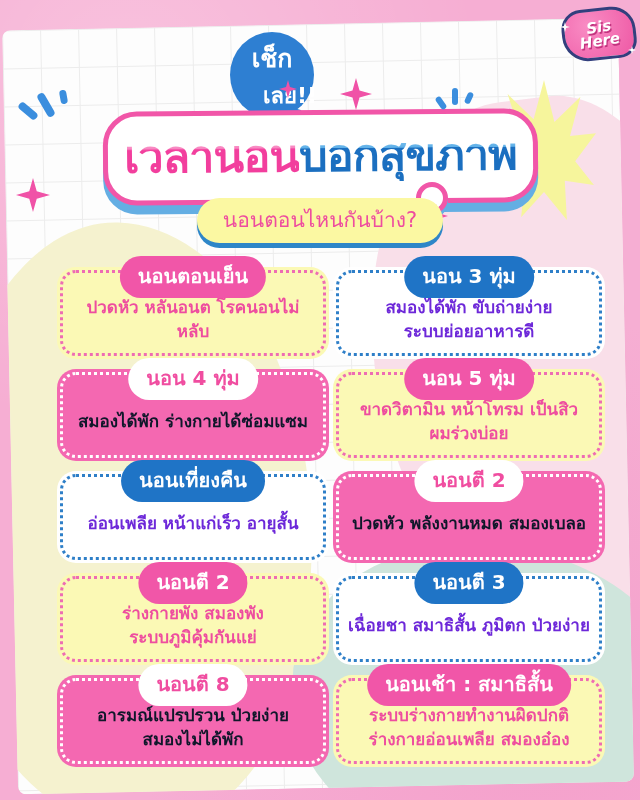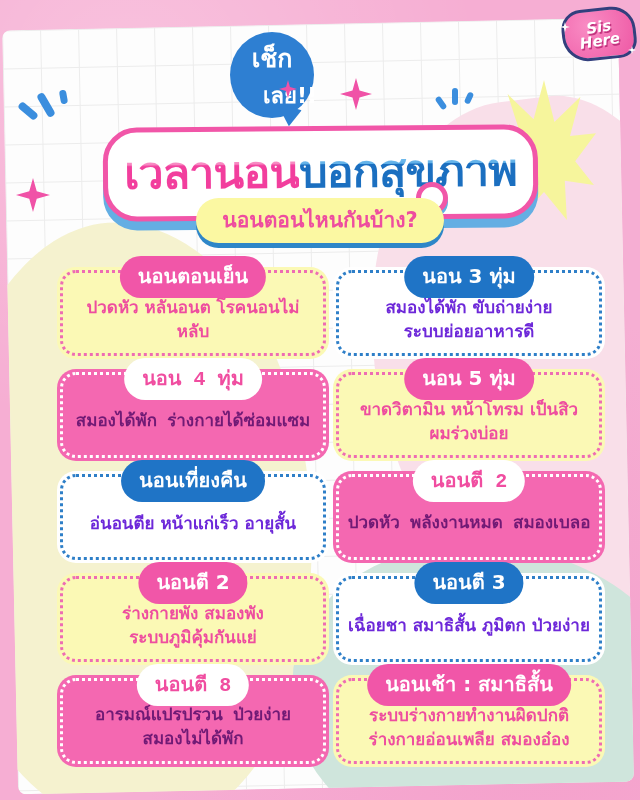--- a/index.html
+++ b/index.html
@@ -52,21 +52,21 @@
     display:flex; flex-direction:column; align-items:center; justify-content:center;
     color:#fff; font-weight:800;
   }
   .badge::after { content:""; position:absolute; bottom:-8px; right:12px;
     width:24px; height:24px; background:#2e7fd2;
     clip-path:polygon(0 0,100% 40%,40% 100%); transform:rotate(-6deg); }
   .badge-l1 { font-size:25px; }
   .badge-l2 { font-size:22px;margin-left:36px; }
 
   
-  .title-wrap { position:absolute; left:34px; top:110px; width:572px; z-index:10; text-align:center;margin-top:16px; }
+  .title-wrap { position:absolute; left:34px; top:110px; width:572px; z-index:10; text-align:center; }
   .title-bubble {
     display:inline-block; background:#fff; border:5px solid #f156a8; border-radius:34px;
     padding:4px 16px 8px; box-shadow:0 9px 0 #64aee3; transform:rotate(-.5deg);
   }
   .title-text { font-size:45px; font-weight:800; letter-spacing:-1px; white-space:nowrap; }
   .t-pink { background:linear-gradient(180deg,#fbc3de 0%,#f884c0 36%,#f23e9d 37%,#f23e9d 100%);
     -webkit-background-clip:text; background-clip:text; color:transparent; }
   .t-blue { background:linear-gradient(180deg,#a8d9f7 0%,#5fb0e8 36%,#1b6fc0 37%,#1b6fc0 100%);
     -webkit-background-clip:text; background-clip:text; color:transparent; }
 
@@ -90,21 +90,21 @@
   .spark.s1 { left:279px; top:80px; width:18px; height:18px; }
   .spark.s2 { left:340px; top:78px; width:32px; height:32px; }
   .spark.s3 { left:16px; top:178px; width:34px; height:34px; }
   .spark.s4 { left:424px; top:204px; width:24px; height:24px; }
 
   .ring { position:absolute; left:416px; top:182px; width:22px; height:22px; z-index:11;
     border-radius:50%; border:5px solid #f156a8; box-shadow:0 4px 0 #64aee3; background:#fff; }
 
   .subtitle-wrap { position:absolute; left:0; right:0; top:198px; text-align:center; z-index:12; }
   .subtitle-pill { display:inline-block; background:#fbf8a2; color:#ee4d9f;
-    font-weight:700; font-size:21px; padding:5px 26px 7px; border-radius:26px;
+    font-weight:400; font-size:21px; padding:5px 26px 7px; border-radius:26px;
     box-shadow:0 5px 0 #2e86c8; }
 
   
   .cards { position:absolute; left:60px; top:270px; width:542px; z-index:12;
     display:flex; flex-direction:column; gap:16px; }
   .row { display:flex; gap:10px; }
   .card { flex:1; position:relative; border-radius:16px; min-height:86px;
     box-sizing:border-box; padding:22px 8px 8px;
     display:flex; align-items:center; justify-content:center; text-align:center; }
   .pill { position:absolute; top:-17px; left:50%; transform:translateX(-50%); z-index:2;
@@ -112,23 +112,23 @@
   .effects { font-weight:700; font-size:17px; line-height:1.4; white-space:pre-line; }
 
   .theme-yellow { background:#fbf9b5; border:3px dotted #ee6cb3; box-shadow:0 0 0 3px #fbf9b5; }
   .theme-yellow .pill { background:#f156a8; color:#fff; }
   .theme-yellow .effects { color:#ee4d9f; }
 
   .theme-white { background:#ffffff; border:3px dotted #2e7fc8; box-shadow:0 0 0 3px #ffffff; }
   .theme-white .pill { background:#1f74c6; color:#fff; }
   .theme-white .effects { color:#6d28d9; }
 
-  .theme-pink { background:#f468b1; border:3px dotted #ffffff; box-shadow:0 0 0 3px #f468b1;font-family:Liberation Mono, monospace; }
+  .theme-pink { background:#f468b1; border:3px dotted #ffffff; box-shadow:0 0 0 3px #f468b1; }
   .theme-pink .pill { background:#ffffff; color:#f04da0; }
-  .theme-pink .effects { color:#701a75; }
+  .theme-pink .effects { color:#0f172a; }
 </style>
 </head>
 <body>
 
 <div class="frame-texture"></div>
 
 <div class="paper">
   <div class="blob blob-yellow"></div>
   <div class="blob blob-pink"></div>
   <div class="blob blob-mint"></div>
@@ -198,21 +198,21 @@
     </div>
     <div class="card theme-yellow">
       <span class="pill">นอน 5 ทุ่ม</span>
       <span class="effects">ขาดวิตามิน หน้าโทรม เป็นสิว
 ผมร่วงบ่อย</span>
     </div>
   </div>
   <div class="row">
     <div class="card theme-white">
       <span class="pill">นอนเที่ยงคืน</span>
-      <span class="effects">อ่นอนตีย หน้าแก่เร็ว อายุสั้น</span>
+      <span class="effects">อ่อนเพลีย หน้าแก่เร็ว อายุสั้น</span>
     </div>
     <div class="card theme-pink">
       <span class="pill">นอนตี 2</span>
       <span class="effects">ปวดหัว พลังงานหมด สมองเบลอ</span>
     </div>
   </div>
   <div class="row">
     <div class="card theme-yellow">
       <span class="pill">นอนตี 2</span>
       <span class="effects">ร่างกายพัง สมองพัง

